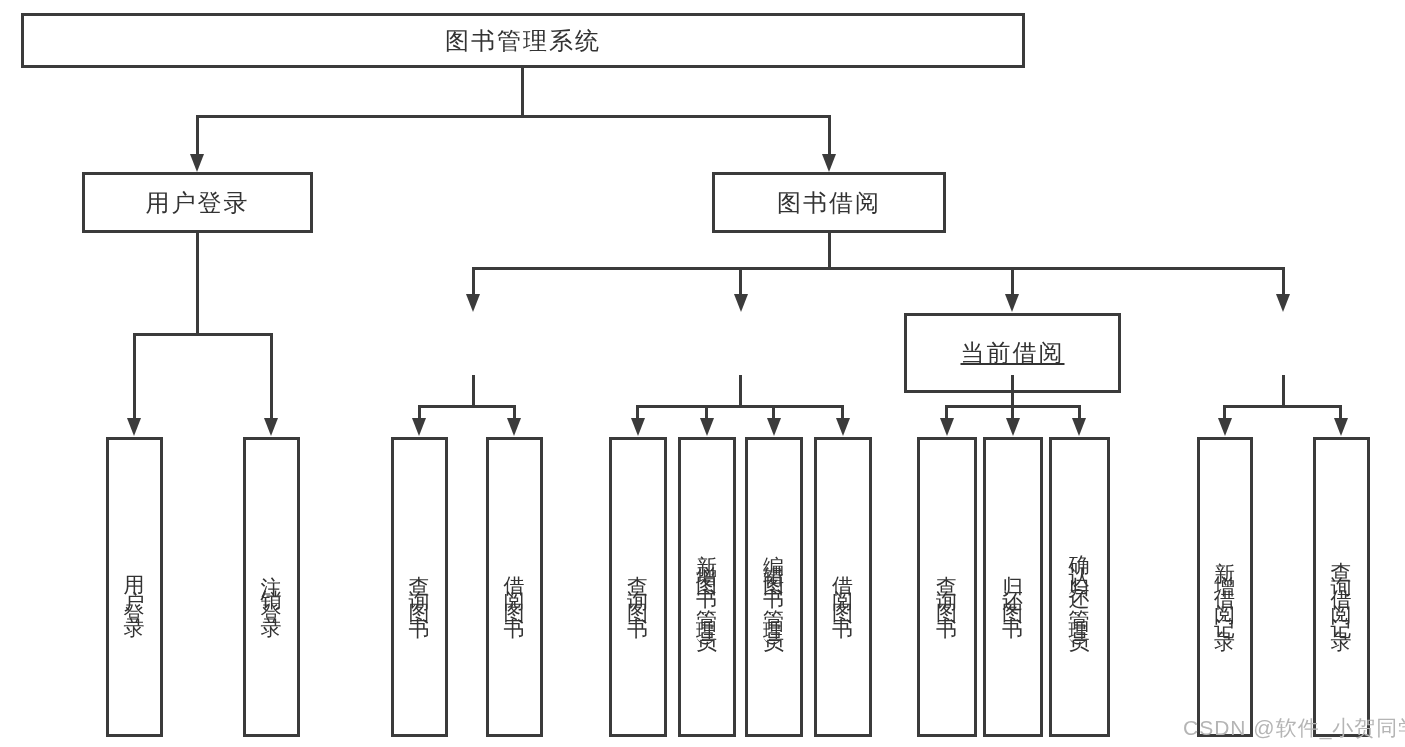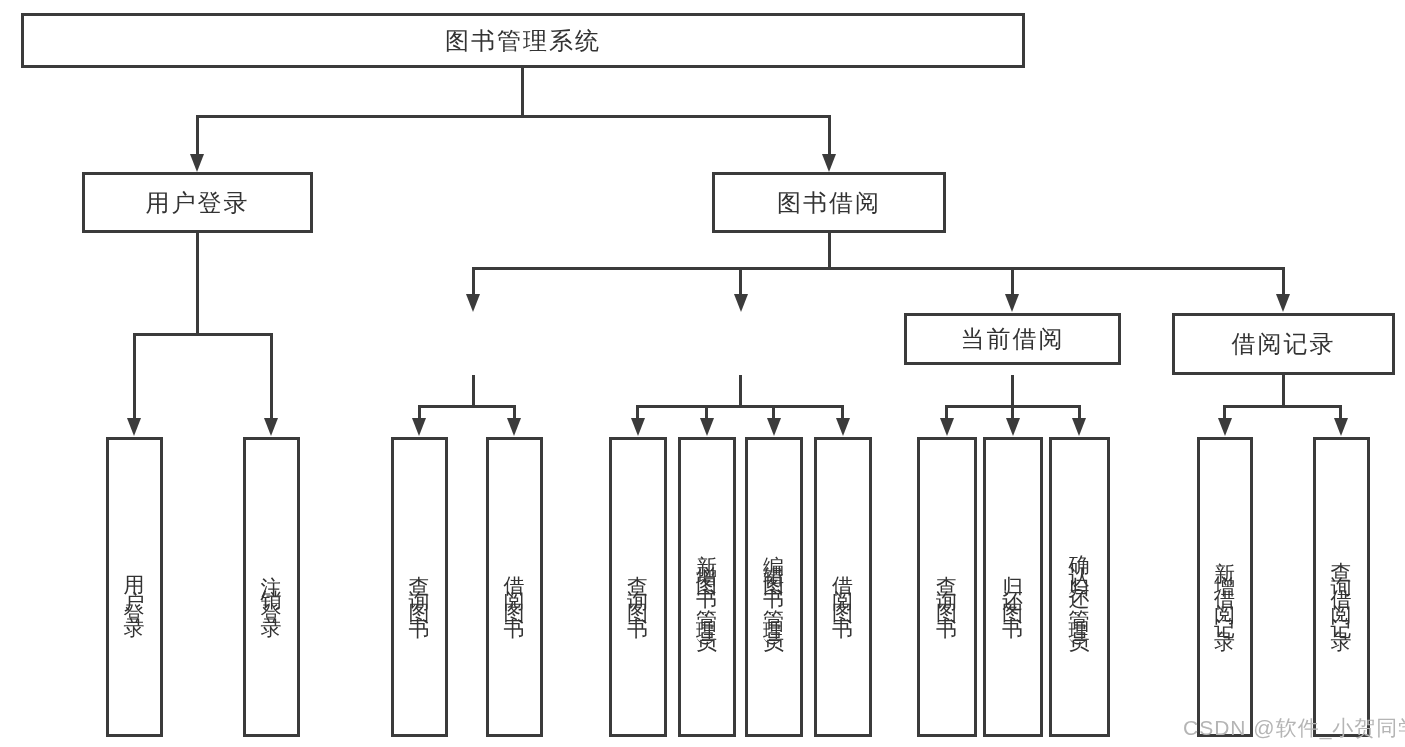--- a/index.html
+++ b/index.html
@@ -85,25 +85,22 @@
     <span class="label">图书管理系统</span>
   </div>
 
   <div class="node node--l2" style="left:82px; top:172px; width:231px; height:61px;">
     <span class="label">用户登录</span>
   </div>
   <div class="node node--l2" style="left:712px; top:172px; width:234px; height:61px;">
     <span class="label">图书借阅</span>
   </div>
 
-  <div class="node node--l3" style="left:904px; top:313px; width:217px; height:52px;">
+  <div class="node node--l3" style="left:904px; top:313px; width:217px; height:80px;text-decoration:underline;">
     <span class="label">当前借阅</span>
-  </div>
-  <div class="node node--l3" style="left:1172px; top:313px; width:223px; height:62px;">
-    <span class="label">借阅记录</span>
   </div>
 
   <div class="node leaf" style="left:106px; top:437px; width:57px; height:300px;">
     <span class="label">用户登录</span>
   </div>
   <div class="node leaf" style="left:243px; top:437px; width:57px; height:300px;">
     <span class="label">注销登录</span>
   </div>
 
   <div class="node leaf" style="left:391px; top:437px; width:57px; height:300px;">

